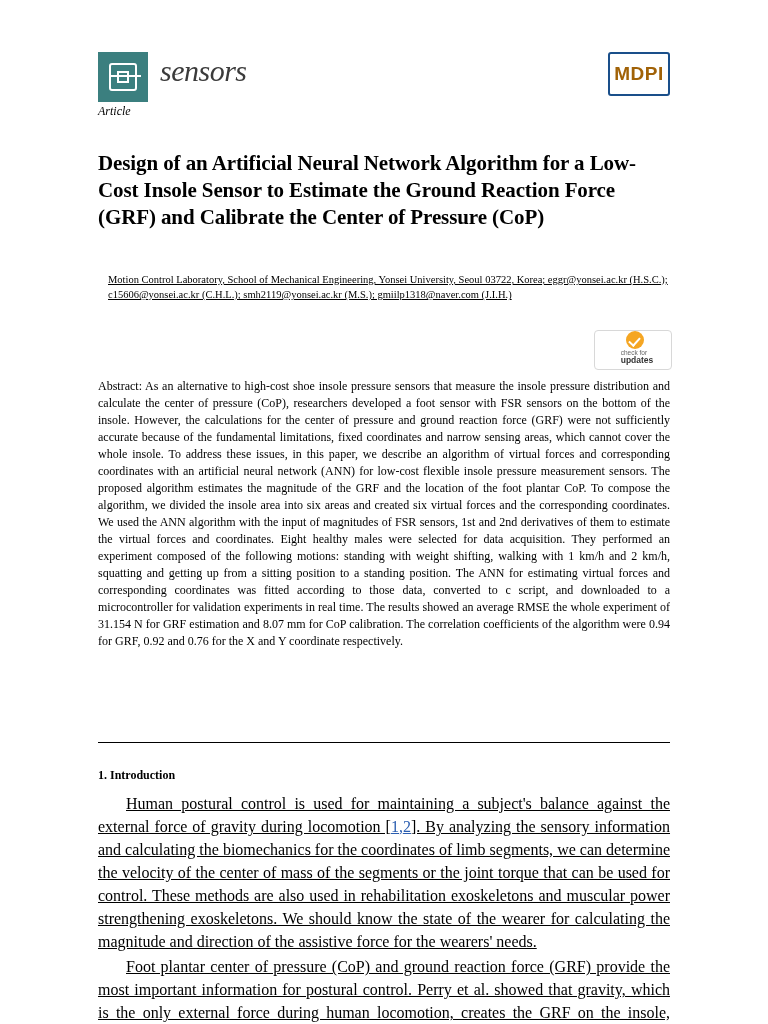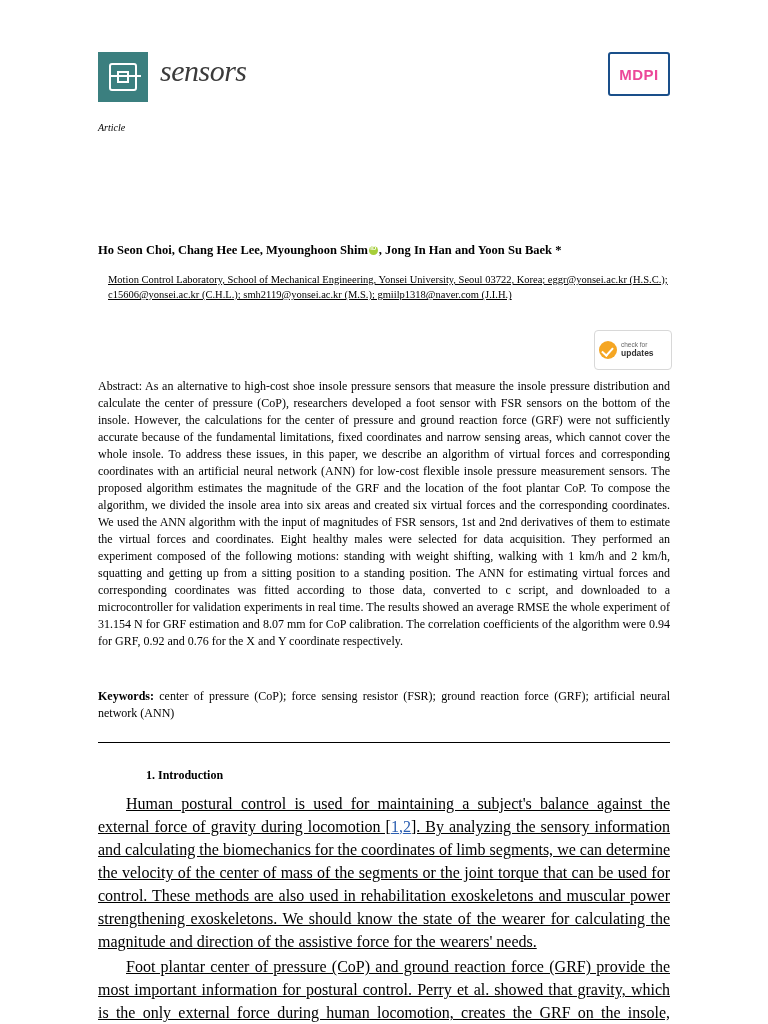--- a/index.html
+++ b/index.html
@@ -91,31 +91,31 @@
     border: 2px solid #1a4f8a;
     border-radius: 3px;
     box-sizing: border-box;
     display: flex;
     align-items: center;
     justify-content: center;
   }
   .mdpi-logo span {
     font-family: "Liberation Sans", sans-serif;
     font-weight: bold;
-    font-size: 15px;
-    color: #ec4899;
+    font-size: 19px;
+    color: #a16207;
     letter-spacing: 0.5px;
   }
 
   
   .article-type {
     position: absolute;
-    top: 122px;
-    left: 0;
-    font-size: 10px;
+    top: 104px;
+    left: 0;
+    font-size: 12px;
     font-style: italic;
     color: #000;
   }
 
   
   .title {
     position: absolute;
     top: 136px;
     left: 0;
     width: 572px;
@@ -186,20 +186,21 @@
     right: -2px;
     top: 330px;
     width: 78px;
     height: 40px;
     border: 1px solid #d8d8d8;
     border-radius: 4px;
     display: flex;
     align-items: center;
     padding-left: 4px;
     box-sizing: border-box;
+    flex-direction: column;
   }
   .cfu-check {
     width: 18px;
     height: 18px;
     border-radius: 50%;
     background: #f5a623;
     position: relative;
     flex: 0 0 auto;
   }
   .cfu-check::after {
@@ -255,21 +256,20 @@
     background: #000;
   }
 
   
   .sec-head {
     position: absolute;
     top: 768px;
     left: 0;
     font-size: 12px;
     font-weight: bold;
-    margin-left: 48px;
   }
   .body-text {
     position: absolute;
     top: 792px;
     left: 0;
     width: 572px;
     font-size: 16px;
     line-height: 1.44;
     text-align: justify;
     text-decoration: underline;
@@ -301,45 +301,40 @@
         <div class="logo-glyph"></div>
       </div>
       <div class="journal-name">sensors</div>
       <div class="mdpi-logo">
         <span>MDPI</span>
       </div>
     </div>
 
     <div class="article-type">Article</div>
 
-
-    <div class="authors">
-      <span>Ho Seon Choi, Chang Hee Lee, Myounghoon Shim</span><span class="orcid"></span><span>, Jong In Han and Yoon Su Baek *</span>
-    </div>
+    <h1 class="title">Design of an Artificial Neural Network Algorithm for a Low-Cost Insole Sensor to Estimate the Ground Reaction Force (GRF) and Calibrate the Center of Pressure (CoP)</h1>
+
 
     <div class="affil">
       <div>Motion Control Laboratory, School of Mechanical Engineering, Yonsei University, Seoul 03722, Korea; eggr@yonsei.ac.kr (H.S.C.); c15606@yonsei.ac.kr (C.H.L.); smh2119@yonsei.ac.kr (M.S.); gmiilp1318@naver.com (J.I.H.)</div>
     </div>
 
 
     <div class="cfu">
       <div class="cfu-check"></div>
       <div class="cfu-text">
         <div class="l1">check for</div>
         <div class="l2">updates</div>
       </div>
     </div>
 
     <div class="abstract">
       <b>Abstract:</b><span> As an alternative to high-cost shoe insole pressure sensors that measure the insole pressure distribution and calculate the center of pressure (CoP), researchers developed a foot sensor with FSR sensors on the bottom of the insole.  However, the calculations for the center of pressure and ground reaction force (GRF) were not sufficiently accurate because of the fundamental limitations, fixed coordinates and narrow sensing areas, which cannot cover the whole insole. To address these issues, in this paper, we describe an algorithm of virtual forces and corresponding coordinates with an artificial neural network (ANN) for low-cost flexible insole pressure measurement sensors.  The proposed algorithm estimates the magnitude of the GRF and the location of the foot plantar CoP. To compose the algorithm, we divided the insole area into six areas and created six virtual forces and the corresponding coordinates. We used the ANN algorithm with the input of magnitudes of FSR sensors, 1st and 2nd derivatives of them to estimate the virtual forces and coordinates. Eight healthy males were selected for data acquisition. They performed an experiment composed of the following motions: standing with weight shifting, walking with 1 km/h and 2 km/h, squatting and getting up from a sitting position to a standing position. The ANN for estimating virtual forces and corresponding coordinates was fitted according to those data, converted to c script, and downloaded to a microcontroller for validation experiments in real time. The results showed an average RMSE the whole experiment of 31.154 N for GRF estimation and 8.07 mm for CoP calibration.  The correlation coefficients of the algorithm were 0.94 for GRF, 0.92 and 0.76 for the X and Y coordinate respectively.</span>
     </div>
 
-    <div class="keywords">
-      <b>Keywords:</b><span>  center of pressure (CoP); force sensing resistor (FSR); ground reaction force (GRF); artificial neural network (ANN)</span>
-    </div>
 
     <div class="rule"></div>
 
     <div class="sec-head">1. Introduction</div>
 
     <div class="body-text">
       <p><span>Human postural control is used for maintaining a subject's balance against the external force of gravity during locomotion [</span><a class="cite" href="#">1</a><span class="cite">,</span><a class="cite" href="#">2</a><span>].  By analyzing the sensory information and calculating the biomechanics for the coordinates of limb segments, we can determine the velocity of the center of mass of the segments or the joint torque that can be used for control. These methods are also used in rehabilitation exoskeletons and muscular power strengthening exoskeletons. We should know the state of the wearer for calculating the magnitude and direction of the assistive force for the wearers' needs.</span></p>
       <p>Foot plantar center of pressure (CoP) and ground reaction force (GRF) provide the most important information for postural control.  Perry et al.  showed that gravity, which is the only external force during human locomotion, creates the GRF on the insole, which is the end effector of the lower limbs,</p>
     </div>
 

